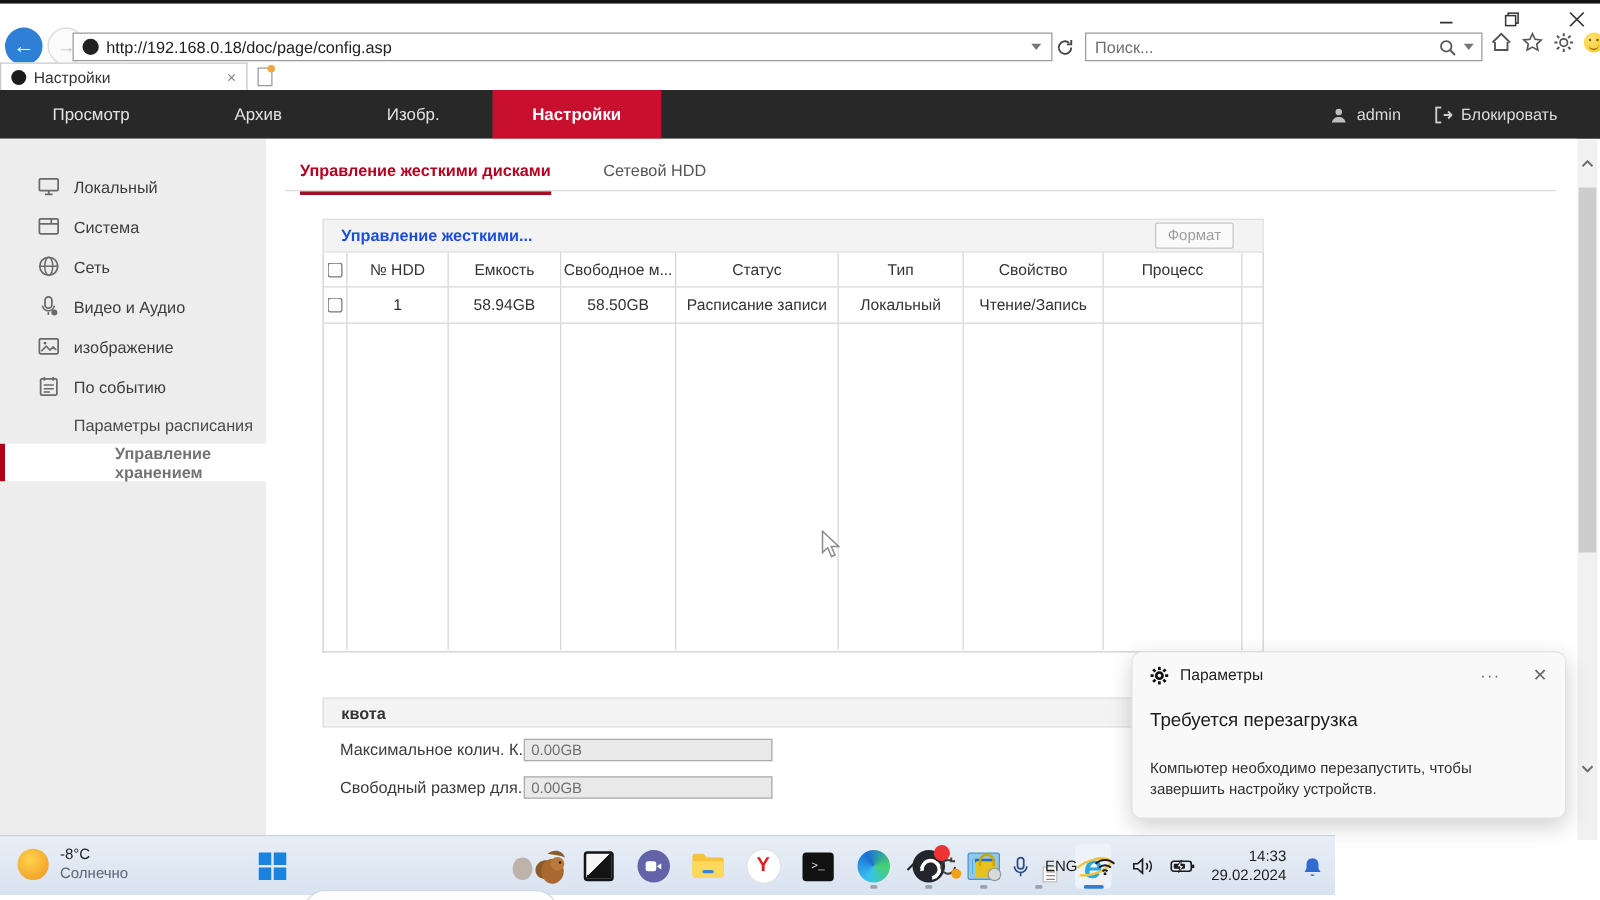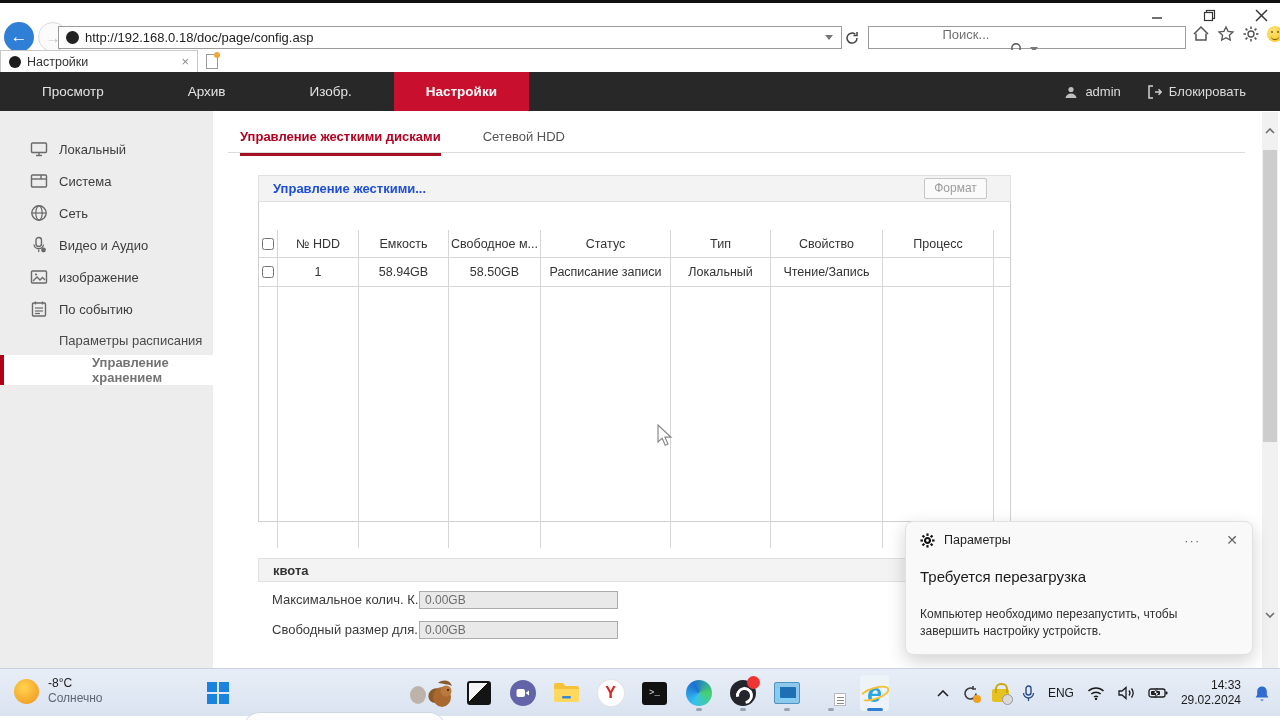--- a/index.html
+++ b/index.html
@@ -17,21 +17,21 @@
   .toolbar { position:absolute; left:0; top:26px; width:1280px; height:24px; background:#fff; }
   .nav-circle { position:absolute; width:30px; height:30px; border-radius:50%; top:-4px; display:flex; align-items:center; justify-content:center; }
   .back { left:4px; background:#2f7fd6; color:#fff; font-size:17px; }
   .fwd  { left:38px; background:#fbfbfb; border:1px solid #d9d9d9; color:#c4c4c4; font-size:15px; }
   .urlbox { position:absolute; left:58px; top:0; width:784px; height:23px; border:1px solid #9b9b9b; background:#fff; display:flex; align-items:center; }
   .urlbox .pageicon { width:13px; height:13px; border-radius:50%; background:#222; margin:0 6px 0 7px; flex:0 0 auto; }
   .urlbox input { flex:1; border:none; outline:none; font-size:13px; color:#222; font-family:"Liberation Sans",sans-serif; background:transparent; }
   .caret-down { width:0; height:0; border-left:4px solid transparent; border-right:4px solid transparent; border-top:5px solid #777; }
   .url-caret { margin:0 8px; }
   .refreshbox { position:absolute; left:842px; top:0; width:20px; height:23px; display:flex; align-items:center; justify-content:center; }
-  .searchbox { position:absolute; left:868px; top:0; width:318px; height:23px; border:1px solid #9b9b9b; background:#fff; display:flex; align-items:center;flex-direction:column; }
+  .searchbox { position:absolute; left:868px; top:0; width:318px; height:23px; border:1px solid #9b9b9b; background:#fff; display:flex; align-items:center; }
   .searchbox input { flex:1; border:none; outline:none; font-size:13px; color:#222; padding-left:7px; background:transparent; font-family:"Liberation Sans",sans-serif; }
   .searchbox input::placeholder { color:#6f6f6f; opacity:1; }
   .sb-icons { display:flex; align-items:center; gap:6px; padding-right:6px; }
   .tb-icons { position:absolute; left:1192px; top:-1px; display:flex; align-items:center; gap:7px; }
   .tb-icons svg { display:block; }
   .smiley { width:16px; height:16px; border-radius:50%; background:radial-gradient(circle at 35% 30%, #ffe27a, #f5c518); position:relative; }
   .smiley:before { content:""; position:absolute; left:4px; top:5px; width:2px; height:2px; background:#7a5b00; border-radius:50%; box-shadow:6px 0 0 #7a5b00; }
   .smiley:after { content:""; position:absolute; left:4px; top:9px; width:8px; height:4px; border-bottom:1.5px solid #7a5b00; border-radius:0 0 8px 8px; }
 
   .tabrow { position:absolute; left:0; top:50px; width:1280px; height:22px; background:#fff; }
@@ -69,21 +69,21 @@
   .hairline { position:absolute; left:15px; top:41px; width:1017px; height:1px; background:#dcdcdc; }
 
   .panel { position:absolute; left:45px; top:64px; width:753px; height:347px; }
   .panel-head { position:absolute; left:0; top:0; width:753px; height:27px; background:#f3f3f3; border:1px solid #e0e0e0; display:flex; align-items:center; }
   .panel-head .ptitle { font-weight:bold; color:#1d4ed8; padding-left:14px; }
   .btn-format { position:absolute; right:24px; top:3px; width:63px; height:21px; background:#fafafa; border:1px solid #c6c6c6; border-radius:2px; color:#9d9d9d; font-size:12px; text-align:center; line-height:19px; cursor:default; }
   .grid { position:absolute; left:0; top:27px; width:753px; height:320px; border:1px solid #cfcfcf; border-top:none; }
   .t-row { display:flex; border-bottom:1px solid #d6d6d6; }
   .t-cell { border-right:1px solid #d6d6d6; display:flex; align-items:center; justify-content:center; color:#333; font-size:12.5px; overflow:hidden; white-space:nowrap; }
   .t-cell:last-child { border-right:none; }
-  .hdr { height:28px;margin-top:28px; }
+  .hdr { height:28px; }
   .datarow { height:29px; }
   .t-fill { display:flex; height:261px; }
   .t-fill .t-cell { height:100%; }
   .c0{width:19px;} .c1{width:81px;} .c2{width:90px;} .c3{width:92px;} .c4{width:130px;} .c5{width:100px;} .c6{width:112px;} .c7{width:111px;} .c8{width:16px;}
   .t-cell input[type=checkbox]{ width:12px; height:12px; }
 
   .quota-head { position:absolute; left:45px; top:447px; width:987px; height:24px; background:#f3f3f3; border:1px solid #e0e0e0; display:flex; align-items:center; }
   .quota-head .ptitle { font-weight:bold; color:#333; padding-left:14px; }
   .fieldrow { position:absolute; left:59px; height:19px; display:flex; align-items:center; }
   .fr1 { top:479px; } .fr2 { top:509px; }
@@ -104,21 +104,21 @@
   .toast-actions { margin-left:auto; display:flex; align-items:center; gap:26px; color:#666; }
   .toast-more { letter-spacing:1px; font-size:13px; }
   .toast-x { font-size:14px; }
   .toast-title { position:absolute; left:14px; top:46px; font-size:15px; color:#1b1b1b; }
   .toast-body { position:absolute; left:14px; top:84px; width:320px; font-size:12px; color:#323232; line-height:1.45; }
 
   
   .cursor { position:absolute; left:656px; top:424px; }
 
   
-  .taskbar { position:absolute; left:0; top:668px; width:1280px; height:48px; background:linear-gradient(#e8eef7,#d9e3f0); border-top:1px solid #c7d2e0; }
+  .taskbar { position:absolute; left:0; top:668px; width:1068px; height:48px; background:linear-gradient(#e8eef7,#d9e3f0); border-top:1px solid #c7d2e0; }
   .weather { position:absolute; left:14px; top:7px; display:flex; align-items:center; gap:9px; }
   .sun { width:25px; height:25px; border-radius:50%; background:radial-gradient(circle at 40% 35%, #ffd34d, #f0921e); }
   .wtemp { font-size:12px; color:#222; line-height:15px; }
   .wcond { font-size:12px; color:#5c6773; line-height:15px; }
   .startbtn { position:absolute; left:207px; top:13px; width:22px; height:22px; display:grid; grid-template-columns:10px 10px; grid-template-rows:10px 10px; gap:2px; }
   .startbtn div { background:#1a83e0; }
   .tsearch { position:absolute; left:243px; top:7px; width:203px; height:34px; background:#fdfdfd; border:1px solid #cfd8e3; border-radius:17px; display:flex; align-items:center; padding:0 12px;margin-top:36px; }
   .tsearch .tslabel { color:#3c3c3c; font-size:13px; margin-left:9px; }
   .sticker { position:absolute; left:408px; top:8px; width:46px; height:32px; }
   .task-icons { position:absolute; left:464px; top:6px; display:flex; gap:15px; }

